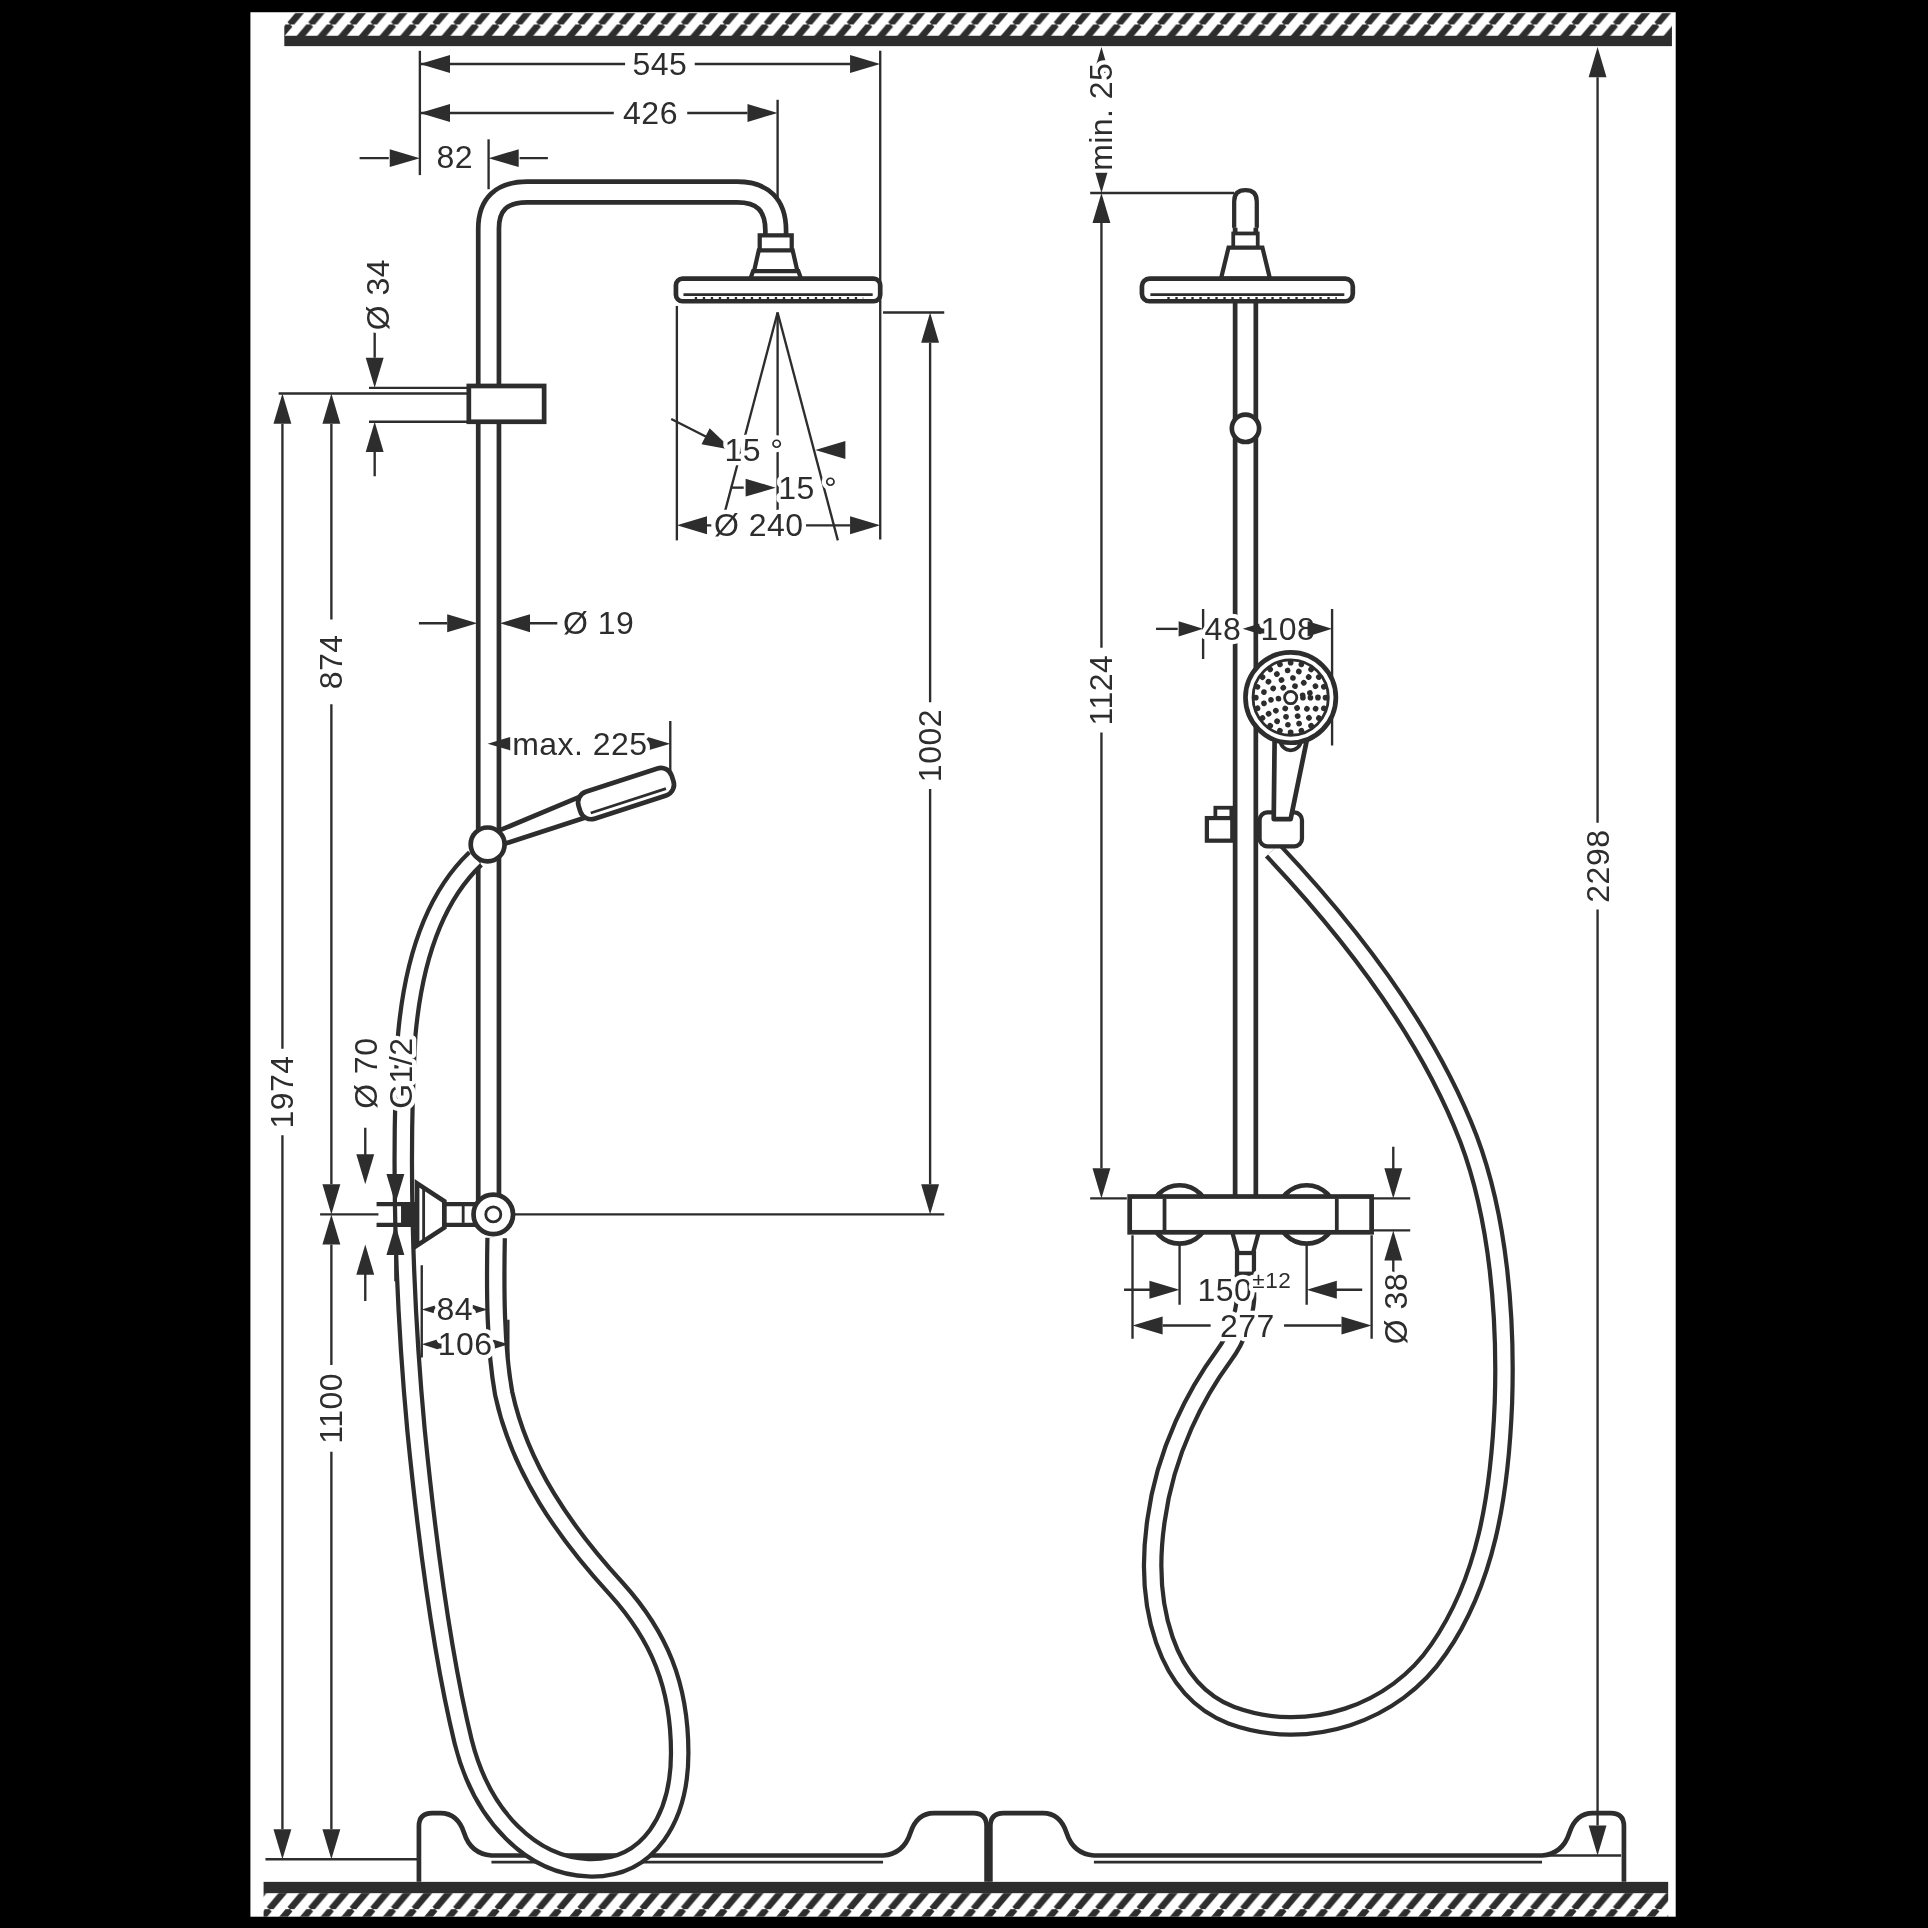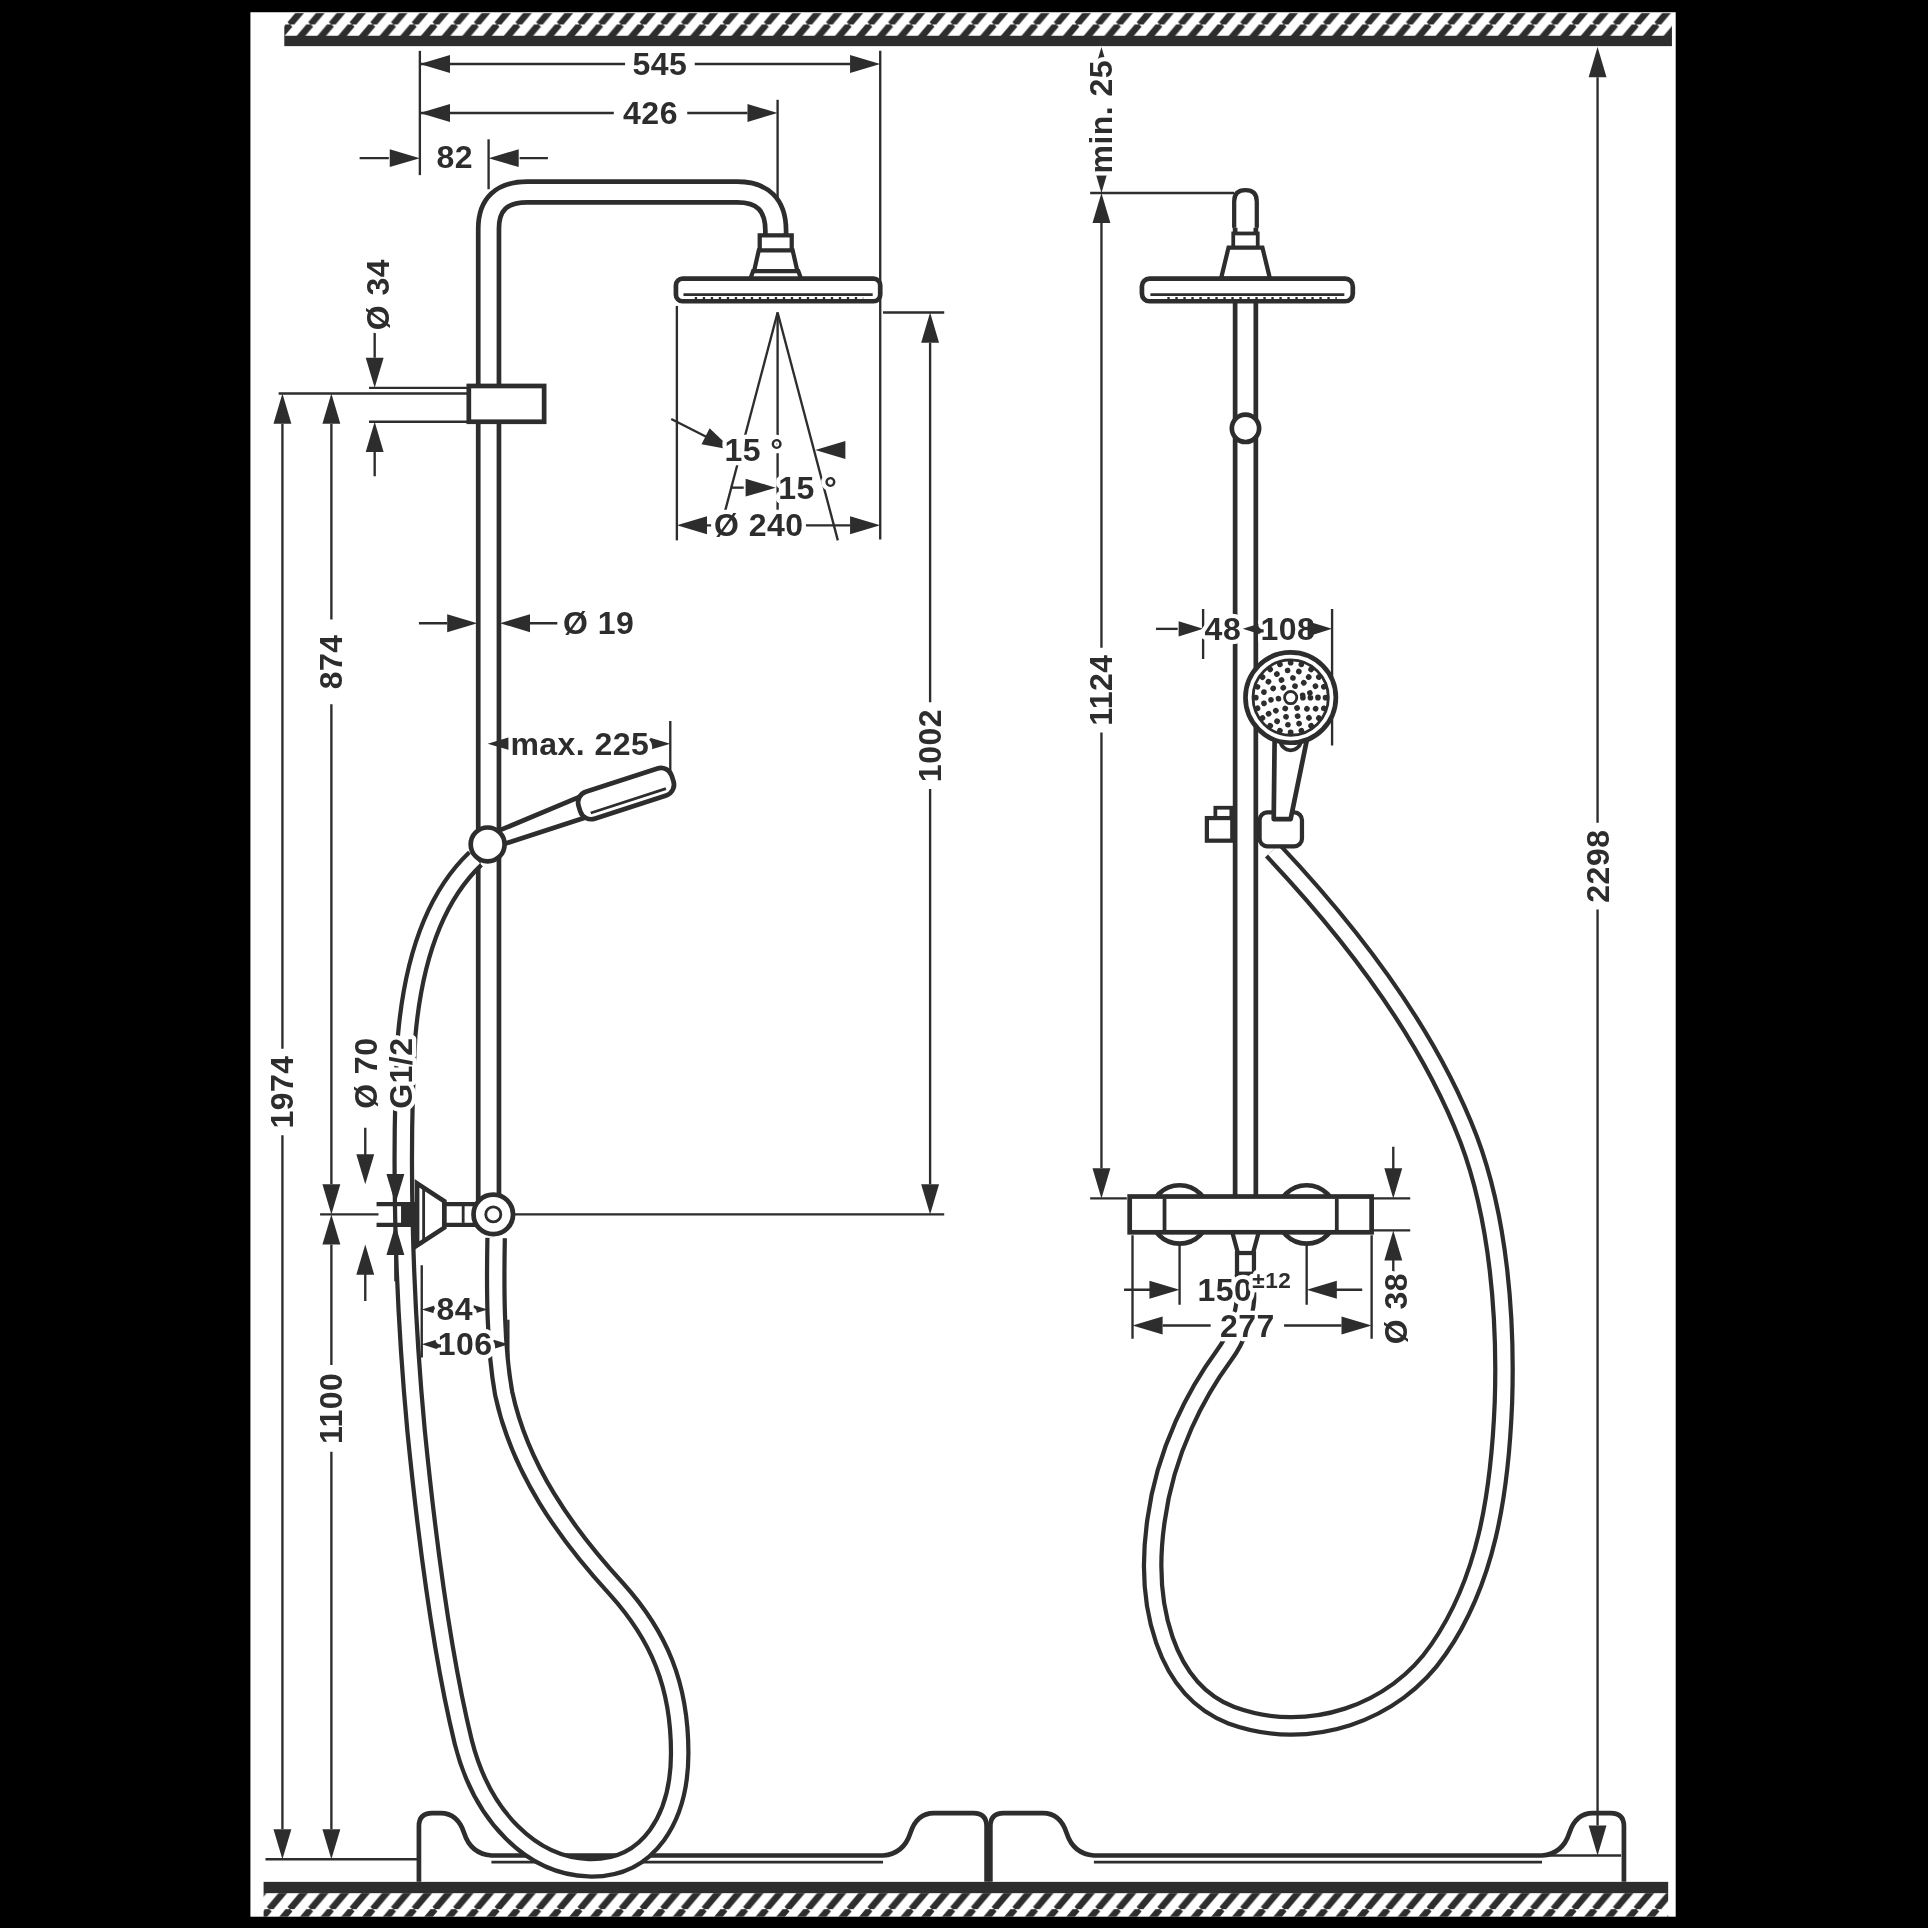--- a/index.html
+++ b/index.html
@@ -1,16 +1,16 @@
 <!DOCTYPE html>
 <html style="font-size:15px"><head>
 <meta charset="utf-8">
 <style>
   html,body{margin:0;padding:0;background:#000;}
-  .stage{width:1928px;height:1928px;position:relative;background:#000;font-weight:bold;}
+  .stage{width:1928px;height:1928px;position:relative;background:#000;}
   svg{display:block;}
   .thin{stroke:#2d2d2d;stroke-width:2.5;fill:none;}
   .arr{fill:#2d2d2d;stroke:none;}
   .outline5{stroke:#2d2d2d;stroke-width:5;fill:#fff;}
   .outline45{stroke:#2d2d2d;stroke-width:4.5;fill:#fff;}
   .outline4{stroke:#2d2d2d;stroke-width:4;fill:#fff;}
   .line3{stroke:#2d2d2d;stroke-width:3;fill:none;}
   .pipeOuter{stroke:#2d2d2d;stroke-width:27;fill:none;stroke-linecap:butt;}
   .pipeInner{stroke:#fff;stroke-width:17;fill:none;stroke-linecap:butt;}
   .hoseOuter{stroke:#2d2d2d;stroke-width:23;fill:none;stroke-linecap:butt;}

